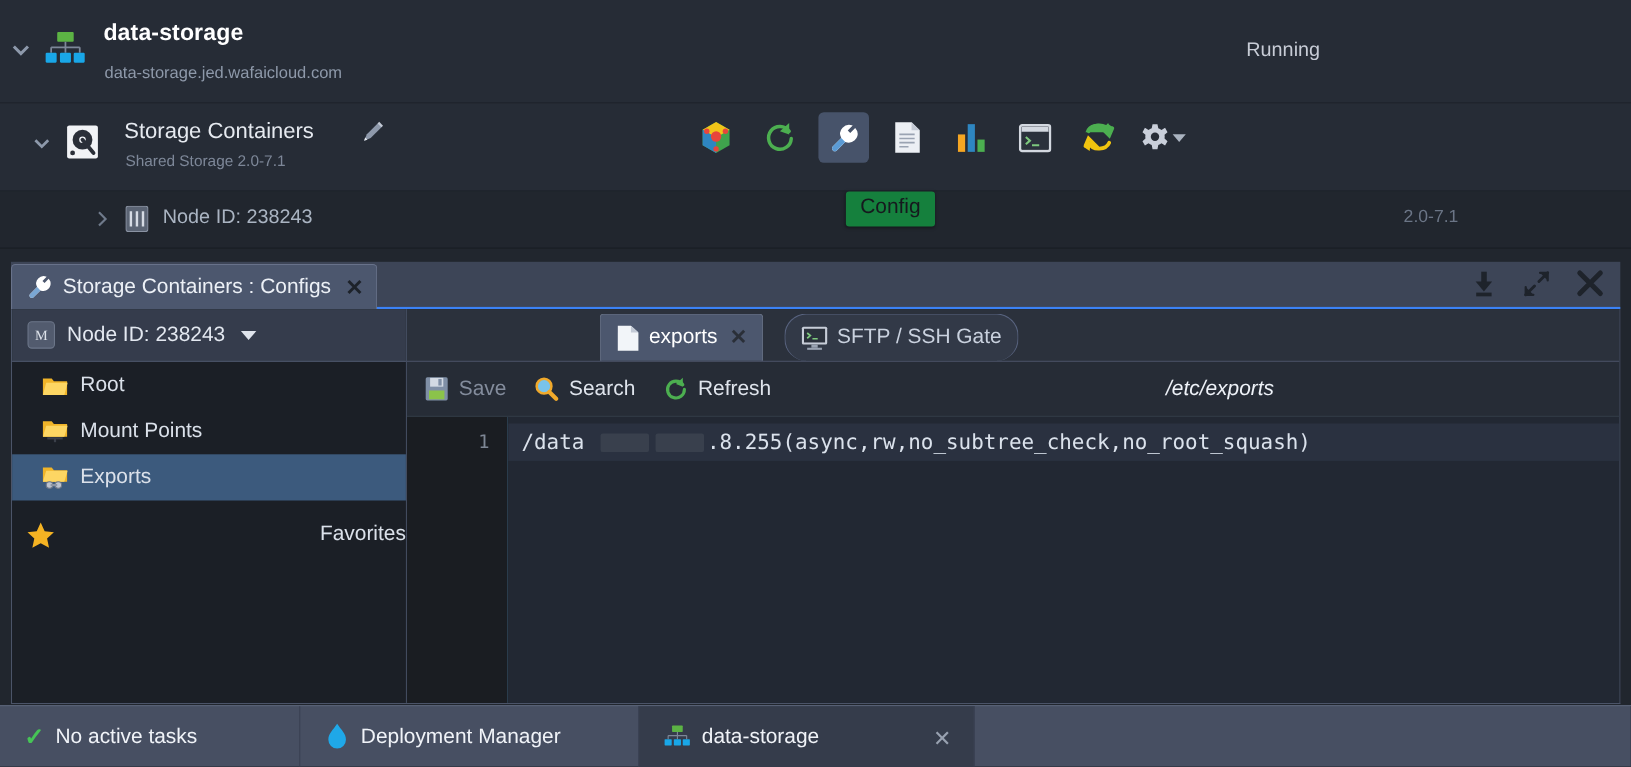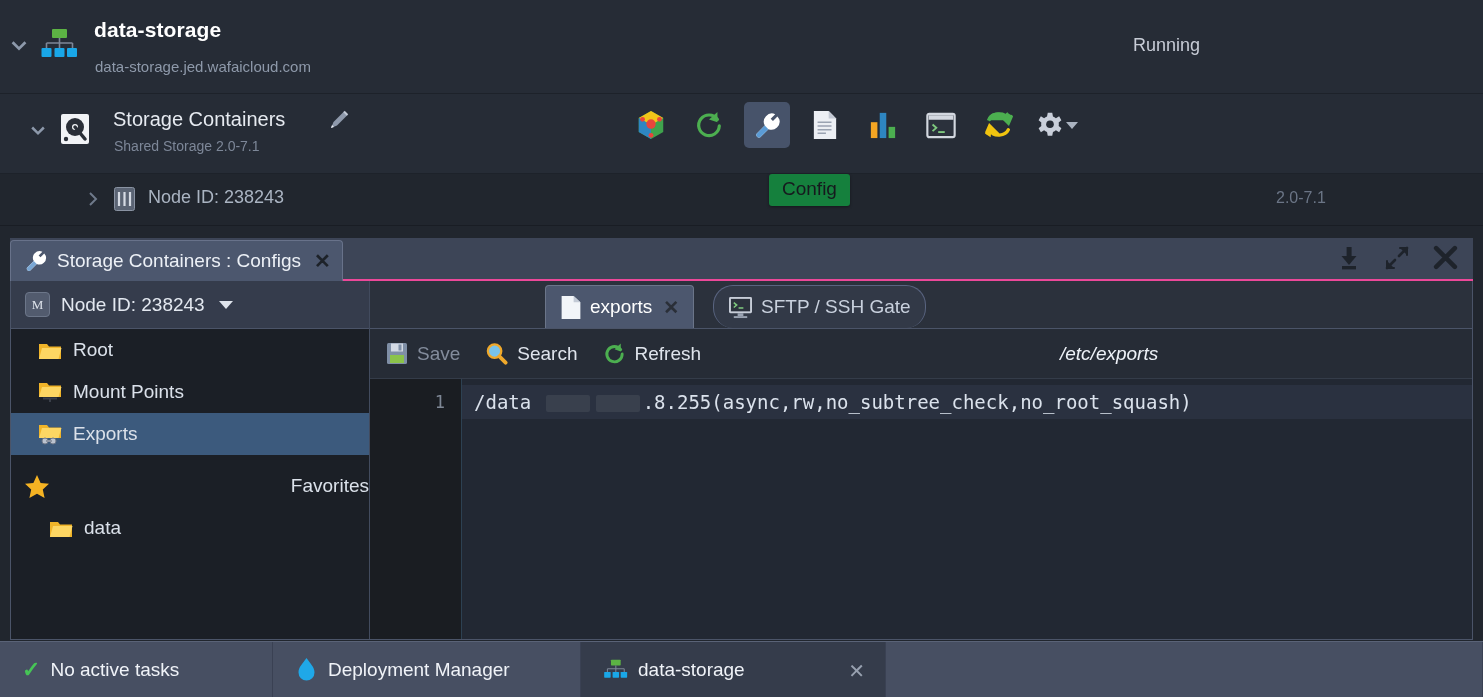--- a/index.html
+++ b/index.html
@@ -107,21 +107,21 @@
     font-size: 16px; color: #6b7586;
   }
 
   
   .panel {
     position: absolute; left: 10px; top: 238px; width: 1463px; height: 402px;
   }
   .panel-tabbar {
     position: absolute; left: 0; top: 0; width: 1463px; height: 43px;
     background: #3d4557;
-    border-bottom: 2px solid #ec4899;
+    border-bottom: 2px solid #3b82f6;
   }
   .panel-tab {
     position: absolute; left: 0; top: 2px; height: 41px;
     background: #4c576e;
     border: 1px solid #68728a;
     border-bottom: none;
     border-radius: 4px 4px 0 0;
     display: flex; align-items: center; gap: 9px;
     padding: 0 11px 0 13px;
   }
@@ -451,27 +451,20 @@
         <span class="side-item-label">Exports</span>
       </div>
 
       <div class="side-item root-level" style="margin-top:10px;">
         <svg width="26" height="25" viewBox="0 0 26 25">
           <polygon points="13,1 16.6,9 25,9.8 18.8,15.6 20.6,24 13,19.8 5.4,24 7.2,15.6 1,9.8 9.4,9" fill="#f5b323"></polygon>
         </svg>
         <span class="side-item-label">Favorites</span>
       </div>
 
-      <div class="side-item" style="padding-left:38px;">
-        <svg width="24" height="21" viewBox="0 0 24 21">
-          <path d="M1 4 H9 L11 6.5 H23 V19 H1 Z" fill="#f0b429"></path>
-          <path d="M1 19 L4 8 H23.5 L20.5 19 Z" fill="#fdd663"></path>
-        </svg>
-        <span class="side-item-label">data</span>
-      </div>
 
     </div>
 
     <div class="main">
       <div class="file-tabs">
         <div class="ftab ftab-active" style="left:175px;">
           <svg width="22" height="25" viewBox="0 0 21 24">
             <path d="M1.5 1 H13 L19.5 7 V23 H1.5 Z" fill="#f2f5f9"></path>
             <path d="M13 1 L19.5 7 H13 Z" fill="#c3cad6"></path>
           </svg>

